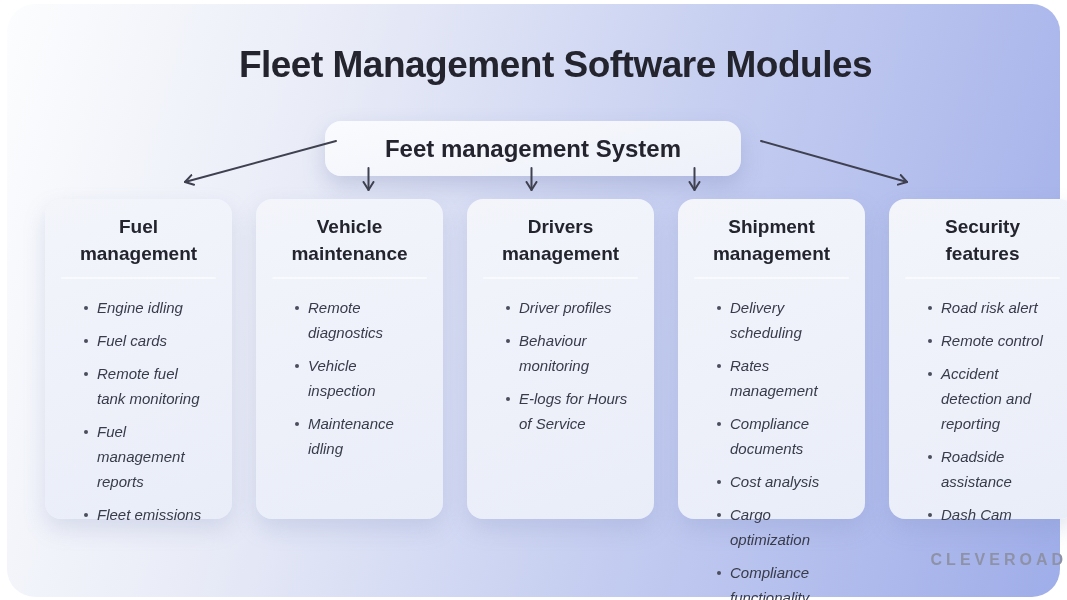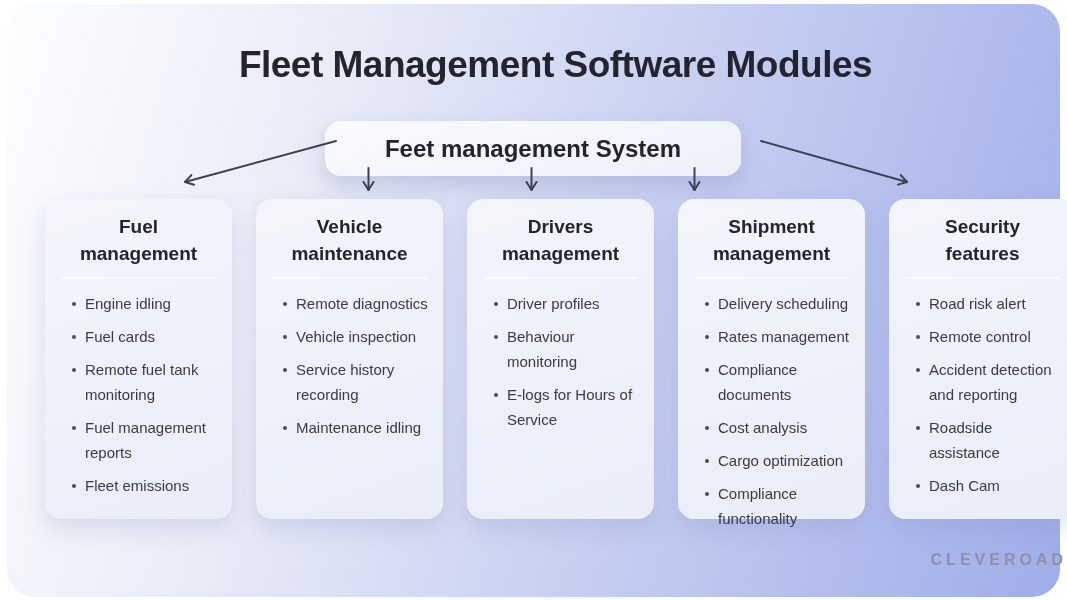--- a/index.html
+++ b/index.html
@@ -72,23 +72,24 @@
     color: #23242e;
   }
   .module-heading span { display: block; }
   .heading-divider {
     height: 2px;
     margin: 10px 6px 12px 6px;
     border-radius: 1px;
     background: rgba(250, 251, 254, 0.9);
   }
   .module-item-list {
-    margin: 4px;
+    margin: 16px;
     padding: 0 0 0 12px;
     list-style: none;
+    font-style: italic;
   }
   .module-item {
     position: relative;
     padding-left: 14px;
     margin-bottom: 8px;
     font-size: 15px;
     line-height: 25px;
     color: #383b4a;
   }
   .module-item::before {
@@ -154,21 +155,20 @@
 
   <div class="module-card">
     <h2 class="module-heading">
           <span>Vehicle</span>
           <span>maintenance</span>
         </h2>
     <div class="heading-divider"></div>
     <ul class="module-item-list">
           <li class="module-item">Remote diagnostics</li>
           <li class="module-item">Vehicle inspection</li>
-          <li class="module-item">Service history recording</li>
           <li class="module-item">Maintenance idling</li>
         </ul>
   </div>
 
   <div class="module-card">
     <h2 class="module-heading">
           <span>Drivers</span>
           <span>management</span>
         </h2>
     <div class="heading-divider"></div>

